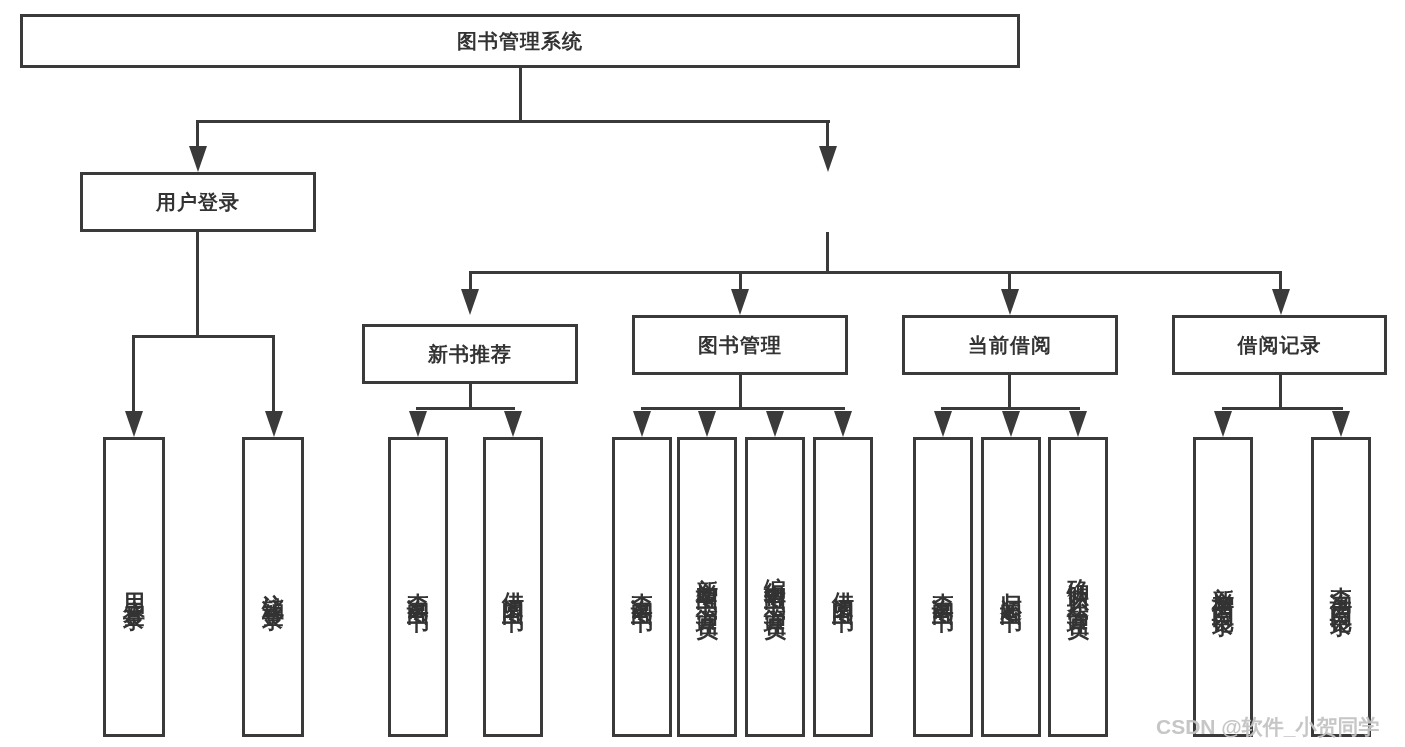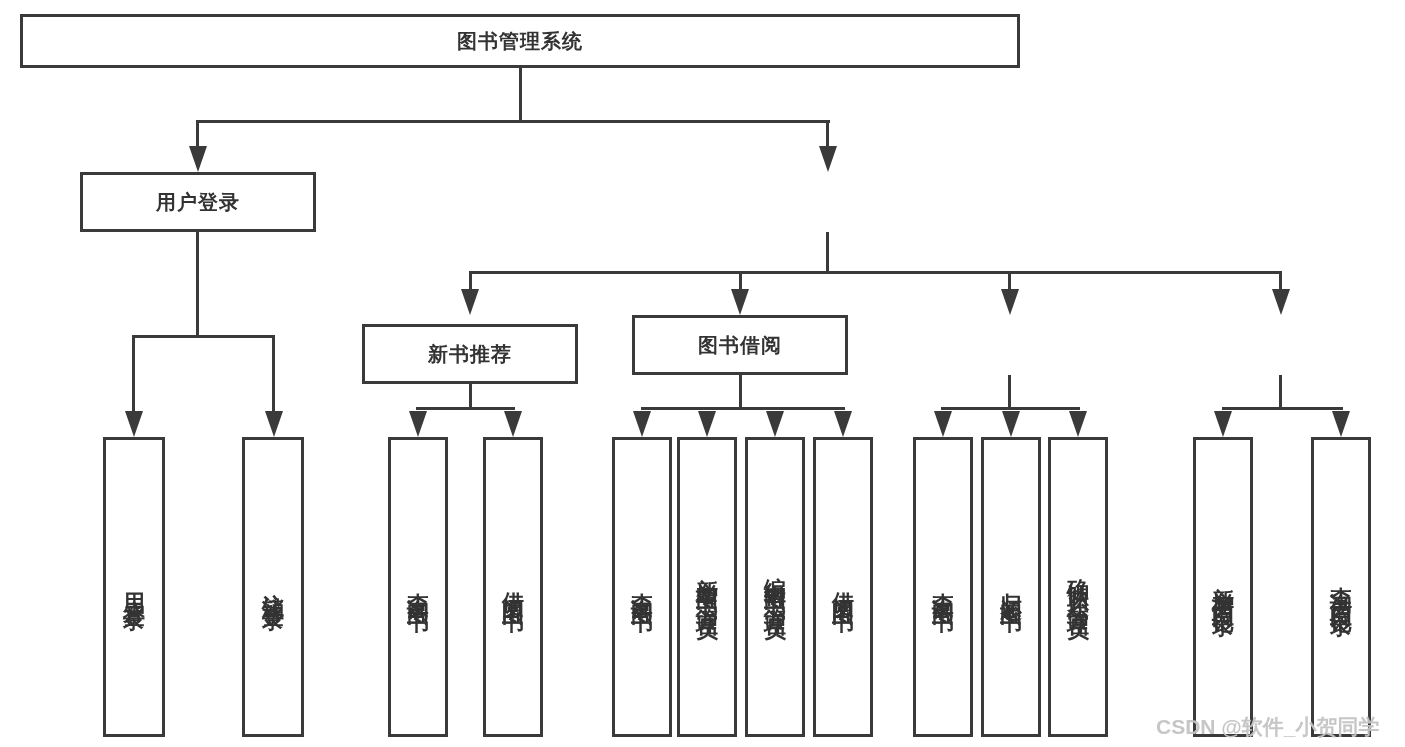--- a/index.html
+++ b/index.html
@@ -41,21 +41,27 @@
   </div>
 
   <div class="box" style="left:80px;top:172px;width:236px;height:60px">
     <span>用户登录</span>
   </div>
 
   <div class="box" style="left:362px;top:324px;width:216px;height:60px">
     <span>新书推荐</span>
   </div>
   <div class="box" style="left:632px;top:315px;width:216px;height:60px">
-    <span>图书借阅</span>
+    <span>图书管理</span>
+  </div>
+  <div class="box" style="left:902px;top:315px;width:216px;height:60px">
+    <span>当前借阅</span>
+  </div>
+  <div class="box" style="left:1172px;top:315px;width:215px;height:60px">
+    <span>借阅记录</span>
   </div>
 
   <div class="box leaf" style="left:103px;width:62px">
     <span class="vtext">用户登录</span>
   </div>
   <div class="box leaf" style="left:242px;width:62px">
     <span class="vtext">注销登录</span>
   </div>
 
   <div class="box leaf" style="left:388px;width:60px">

